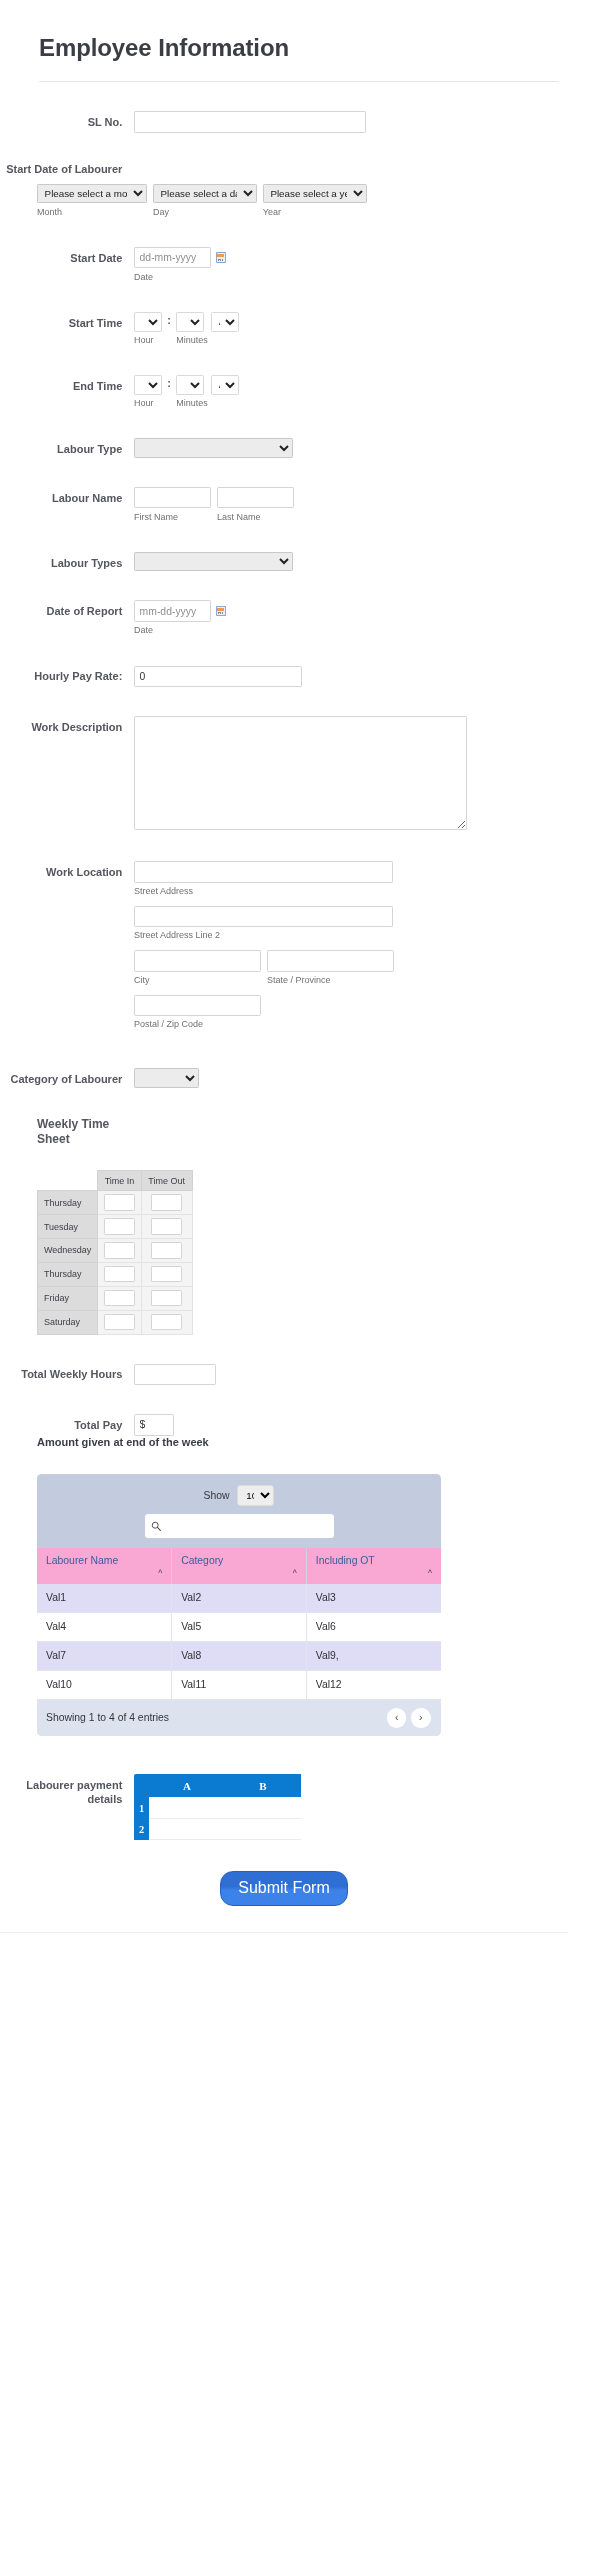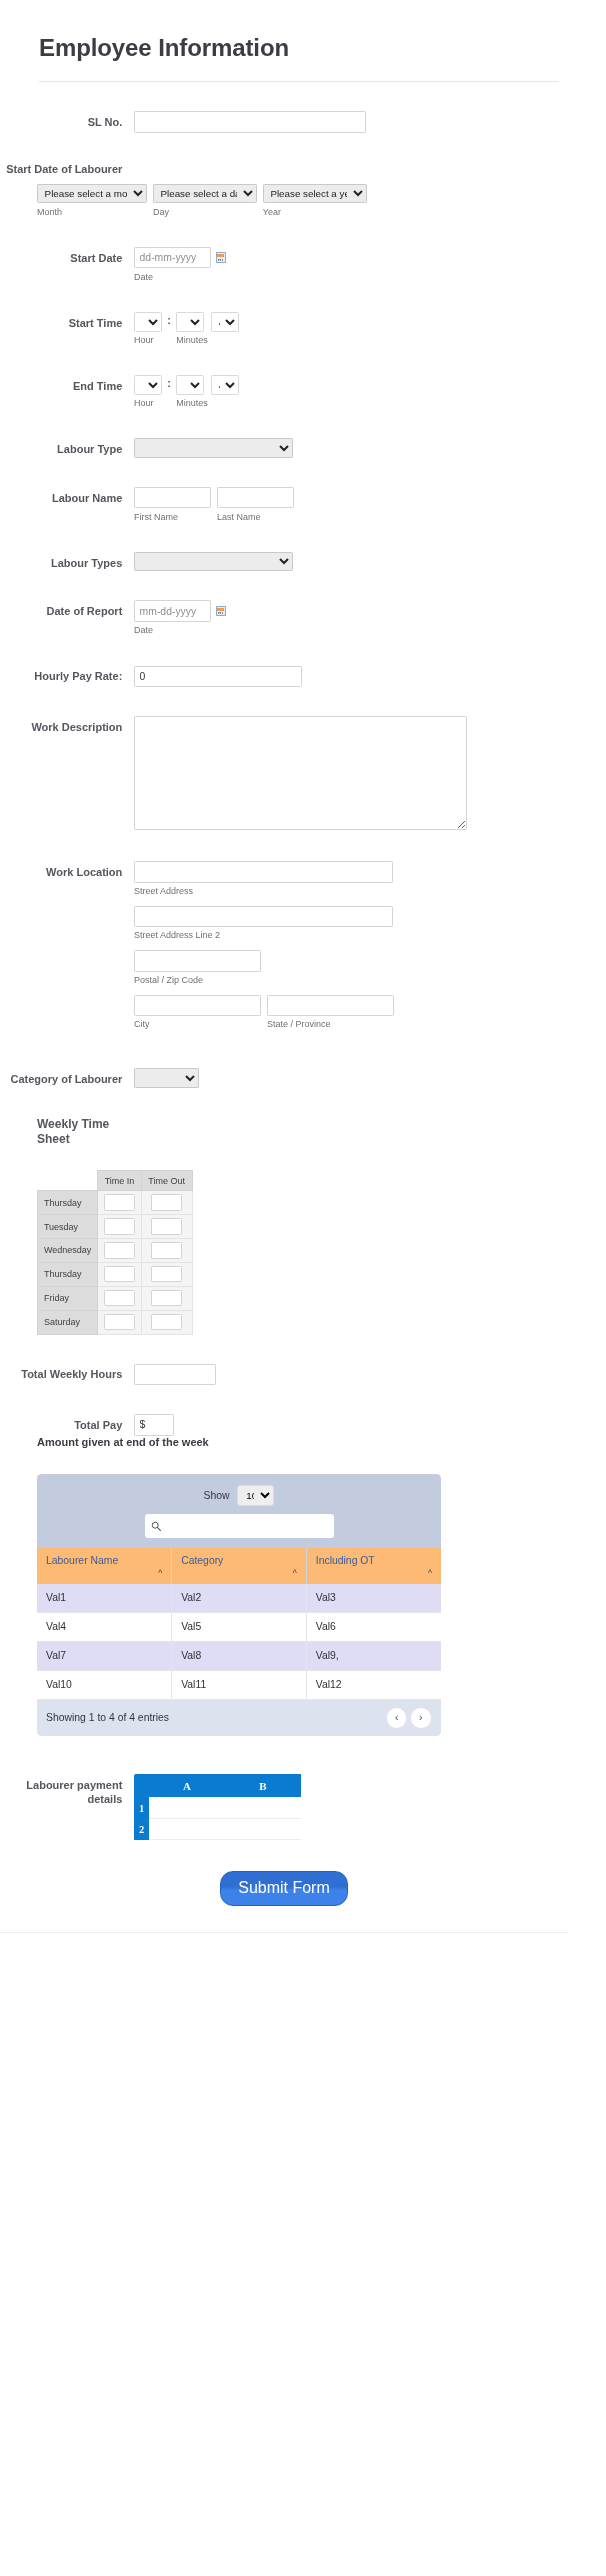--- a/index.html
+++ b/index.html
@@ -247,21 +247,21 @@
   }
   .dt-searchwrap svg { flex: 0 0 auto; }
   .dt-searchwrap input {
     border: none; outline: none; flex: 1 1 auto;
     font-family:"Liberation Sans", sans-serif;
     font-size: 9.8px; color:#333; background: transparent;
     margin-left: 3.3px;
   }
   table.dtab { border-collapse: collapse; width: 100%; table-layout: fixed; }
   table.dtab th {
-    background: #fdba74;
+    background: #f9a8d4;
     color: #3a5b9b;
     font-size: 10.4px;
     font-weight: normal;
     text-align: left;
     padding: 7.2px 9px 5.9px 9px;
     border-right: 0.7px solid #ccd3e2;
     vertical-align: top;
     cursor: pointer;
     position: relative;
   }
@@ -541,33 +541,33 @@
       <div class="flabel">Work Location</div>
       <div class="fctrl addr">
         <div class="grp">
           <input class="txt full" type="text" value="" style="">
           <div class="sub">Street Address</div>
         </div>
         <div class="grp">
           <input class="txt full" type="text" value="" style="">
           <div class="sub">Street Address Line 2</div>
         </div>
-        <div class="grp">
-          <input class="txt half" type="text" value="" style="">
-          <div class="sub">Postal / Zip Code</div>
-        </div>
         <div class="grp two">
           <div class="acell">
             <input class="txt half" type="text" value="" style="">
             <span class="sub">City</span>
           </div>
           <div class="acell">
             <input class="txt half" type="text" value="" style="">
             <span class="sub">State / Province</span>
           </div>
+        </div>
+        <div class="grp">
+          <input class="txt half" type="text" value="" style="">
+          <div class="sub">Postal / Zip Code</div>
         </div>
       </div>
     </div>
 
     <div class="frow blk">
       <div class="flabel">Category of Labourer</div>
       <div class="fctrl">
         <select class="sel" style="width:65px">
           <option></option>
         </select>

